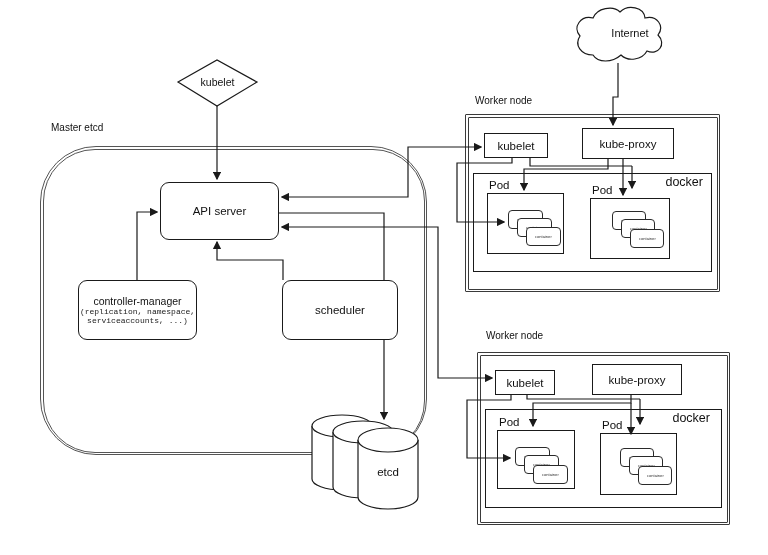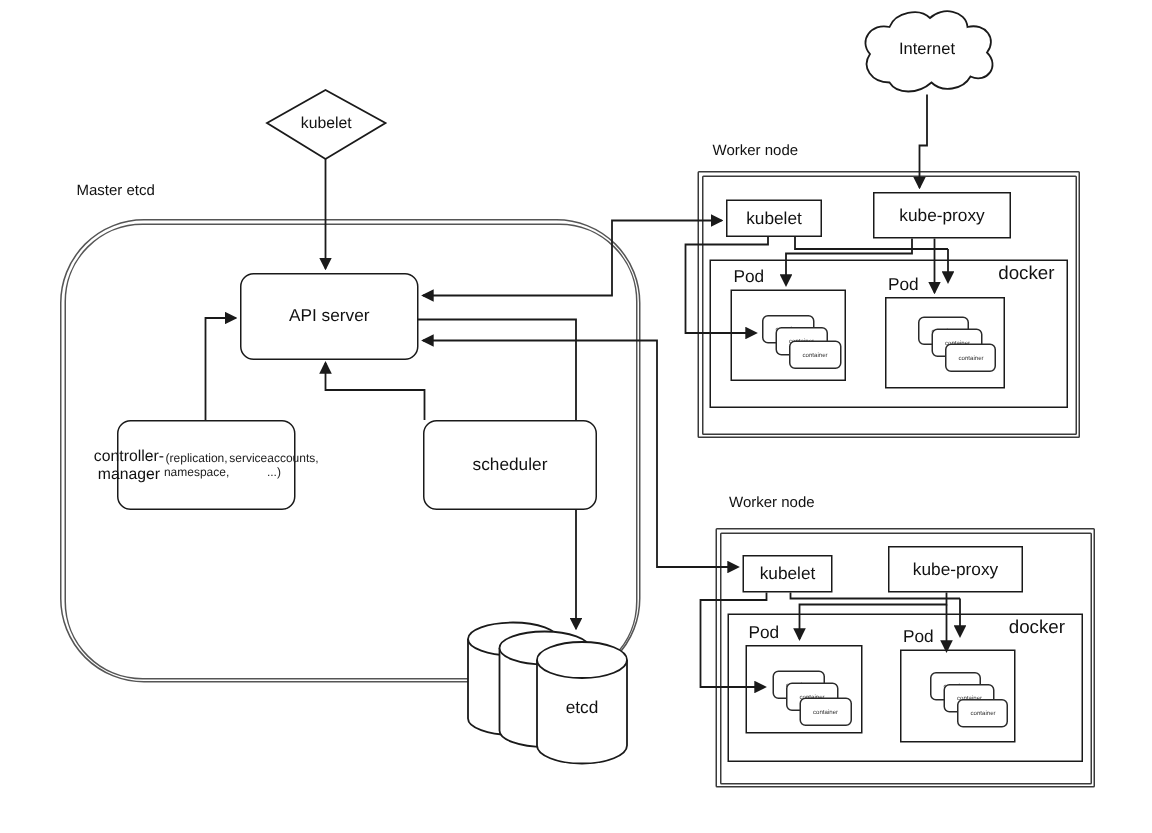--- a/index.html
+++ b/index.html
@@ -15,23 +15,23 @@
   .master{border-radius:56px;z-index:1;}
   .master::after{border-radius:52px;}
   .wnode{border-radius:1px;border-color:#3a3a3a;z-index:1;}
   .wnode::after{border-color:#3a3a3a;}
   .whitebox{background:#fff;border:1.2px solid #1a1a1a;display:flex;align-items:center;
     justify-content:center;text-align:center;z-index:6;font-size:11.5px;}
   .rbox{border-radius:9px;}
   .linebox{border:1.1px solid #1a1a1a;background:transparent;z-index:3;}
   .title{font-weight:normal;font-size:10px;z-index:7;white-space:nowrap;}
   .plain{font-size:11.5px;z-index:7;white-space:nowrap;}
-  .cmbox{flex-direction:row;line-height:1.15;}
+  .cmbox{flex-direction:column;line-height:1.15;}
   .cm-name{font-size:10.5px;}
-  .cm-detail{font-size:8px;color:#222;}
+  .cm-detail{font-size:8px;color:#222;font-family:Liberation Mono, monospace;}
   .chip{background:#fff;border:1px solid #2a2a2a;border-radius:4px;z-index:6;
     display:flex;align-items:center;justify-content:center;overflow:hidden;}
   .chip span{font-size:6px;transform:scale(.68);white-space:nowrap;color:#333;}
   .shape-label{z-index:7;text-align:center;}
   .z5{z-index:5;}
 </style>
 </head>
 <body>
 
 <div class="canvas">
@@ -87,21 +87,21 @@
       <path d="M632,166 L632,188" marker-end="url(#ah)"></path>
 
       <path d="M511,393 L511,400 L467,400 L467,458 L510,458" marker-end="url(#ah)"></path>
       <path d="M527,393 L527,399 L640,399"></path>
       <path d="M631,393 L631,403 L533,403 L533,426" marker-end="url(#ah)"></path>
       <path d="M631,403 L631,434" marker-end="url(#ah)"></path>
       <path d="M640,399 L640,424" marker-end="url(#ah)"></path>
     </g>
   </svg>
 
-  <div class="abs shape-label plain" style="left:578px;top:27px;width:80px;font-size:11px;">Internet</div>
+  <div class="abs shape-label plain" style="left:578px;top:27px;width:80px;font-size:11px;padding-left:12px;">Internet</div>
   <div class="abs shape-label plain" style="left:178px;top:76px;width:79px;font-size:10.5px;">kubelet</div>
   <div class="abs shape-label plain" style="left:358px;top:466px;width:60px;">etcd</div>
 
   <div class="abs whitebox rbox" style="left:160px;top:182px;width:117px;height:56px;text-align:center;">
     <span>API server</span>
   </div>
 
   <div class="abs whitebox rbox cmbox" style="left:78px;top:280px;width:117px;height:58px;">
     <div class="cm-name">controller-manager</div>
     <div class="cm-detail">(replication, namespace,</div>

